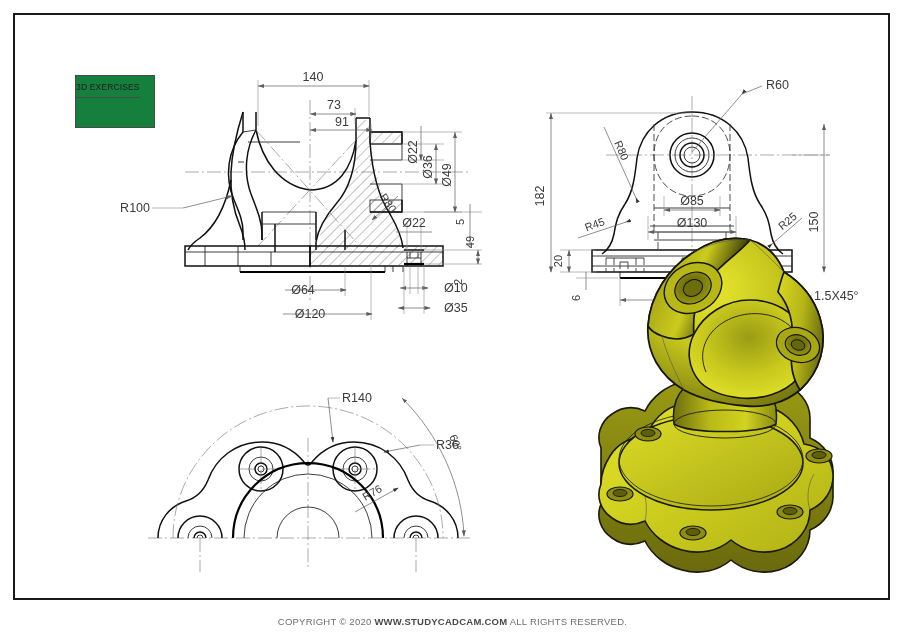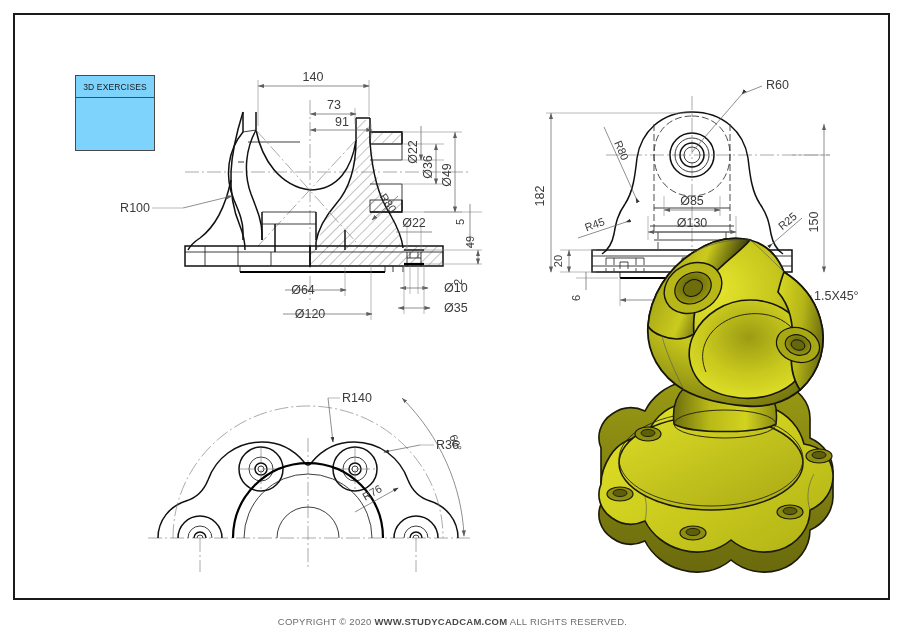--- a/index.html
+++ b/index.html
@@ -23,26 +23,26 @@
     height: 587px;
     border: 2px solid #1a1a1a;
     box-sizing: border-box;
     background: #ffffff;
   }
   #title-block {
     position: absolute;
     left: 75px;
     top: 75px;
     width: 80px;
-    height: 76px;
+    height: 53px;
     border: 1px solid #4a4a4a;
     box-sizing: border-box;
-    background: #7dd3fc;
+    background: #15803d;
     display: flex;
-    flex-direction: column;
+    flex-direction: row;
   }
   #title-block .tb-head {
     height: 21px;
     border-bottom: 1px solid #4a4a4a;
     display: flex;
     align-items: center;
     justify-content: center;
     font-size: 8.5px;
     letter-spacing: .15px;
     color: #1a1a1a;

